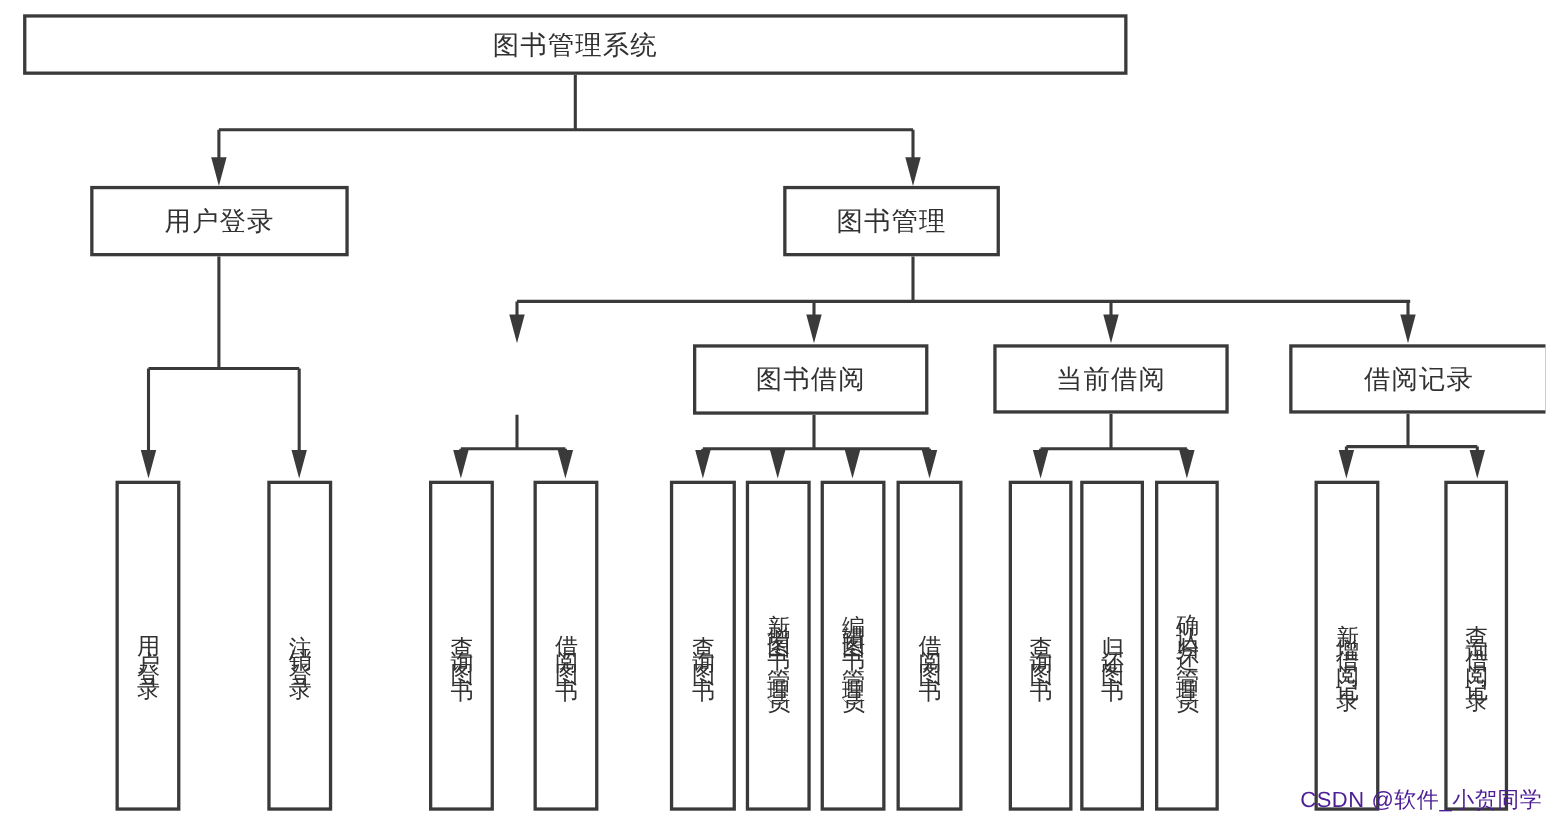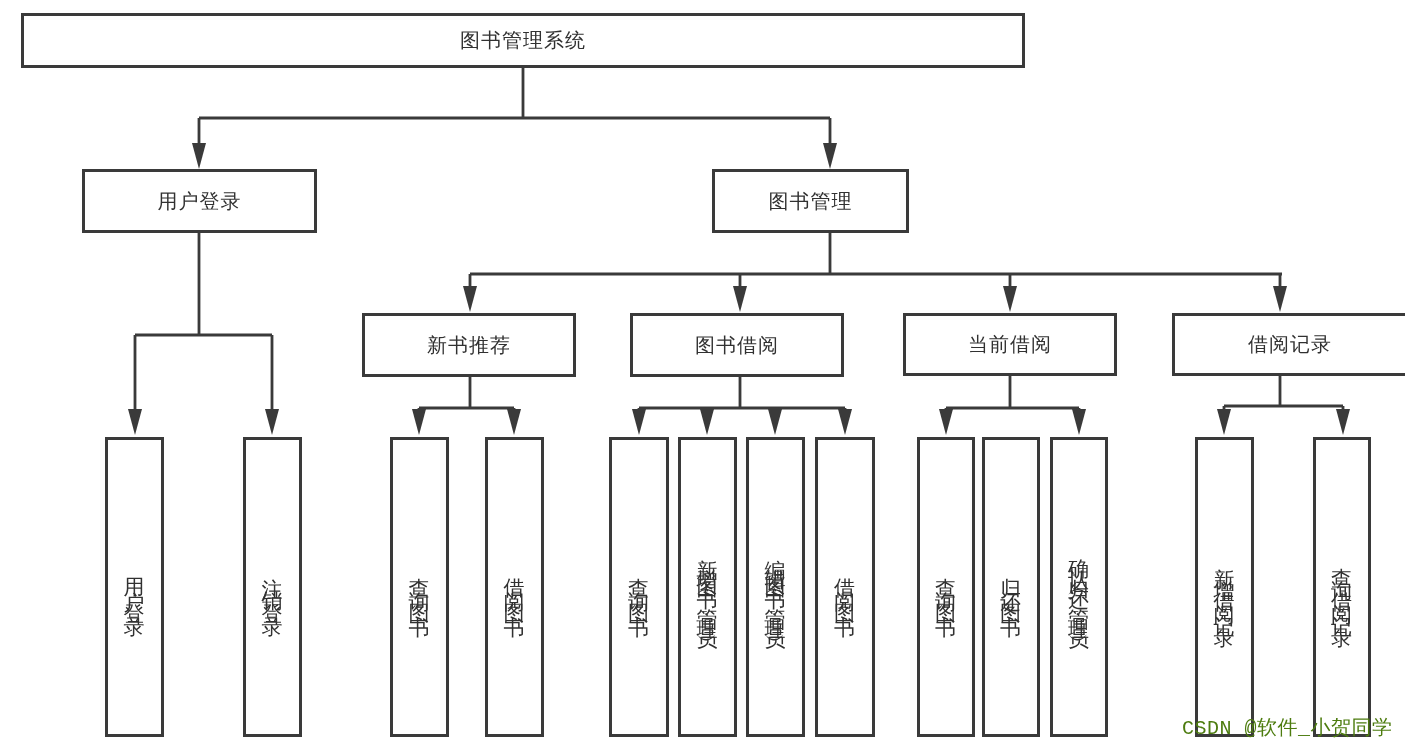--- a/index.html
+++ b/index.html
@@ -10,30 +10,30 @@
     position:relative;overflow:hidden;
   }
   .canvas{position:absolute;left:0;top:0;width:1405px;height:747px}
   svg.connectors{position:absolute;left:0;top:0}
   .box{
     position:absolute;box-sizing:border-box;
     border:3px solid #3a3a3a;background:#ffffff;
     display:flex;align-items:center;justify-content:center;
     color:#313131;
   }
-  .hlabel{font-size:20px;letter-spacing:1px;white-space:nowrap}
+  .hlabel{font-size:24px;letter-spacing:1px;white-space:nowrap}
   .vtext{
     writing-mode:vertical-rl;text-orientation:mixed;
     font-size:21px;line-height:1;letter-spacing:13px;white-space:nowrap;
   }
   .tight .vtext{letter-spacing:10px}
   .mid .vtext{letter-spacing:12px}
   .watermark{
     position:absolute;left:1182px;top:714px;
-    font-size:20px;color:#4d7c0f;letter-spacing:.5px;white-space:nowrap;font-family:Liberation Mono, monospace;
+    font-size:20px;color:#4c1d95;letter-spacing:.5px;white-space:nowrap;
   }
 </style>
 </head>
 <body>
 
 <div class="canvas">
 
   <svg class="connectors" width="1405" height="747" viewBox="0 0 1405 747">
     <g stroke="#3a3a3a" stroke-width="2.8" fill="none">
       <path d="M523 68 V118 M199 118 H830 M199 118 V150 M830 118 V150"></path>
@@ -70,23 +70,20 @@
     <span class="hlabel">图书管理系统</span>
   </div>
 
   <div class="box" style="left:82px;top:169px;width:235px;height:64px">
     <span class="hlabel">用户登录</span>
   </div>
   <div class="box" style="left:712px;top:169px;width:197px;height:64px">
     <span class="hlabel">图书管理</span>
   </div>
 
-  <div class="box" style="left:362px;top:313px;width:214px;height:64px">
-    <span class="hlabel">新书推荐</span>
-  </div>
   <div class="box" style="left:903px;top:313px;width:214px;height:63px">
     <span class="hlabel">当前借阅</span>
   </div>
   <div class="box" style="left:630px;top:313px;width:214px;height:64px">
     <span class="hlabel">图书借阅</span>
   </div>
   <div class="box" style="left:1172px;top:313px;width:236px;height:63px">
     <span class="hlabel">借阅记录</span>
   </div>
 

